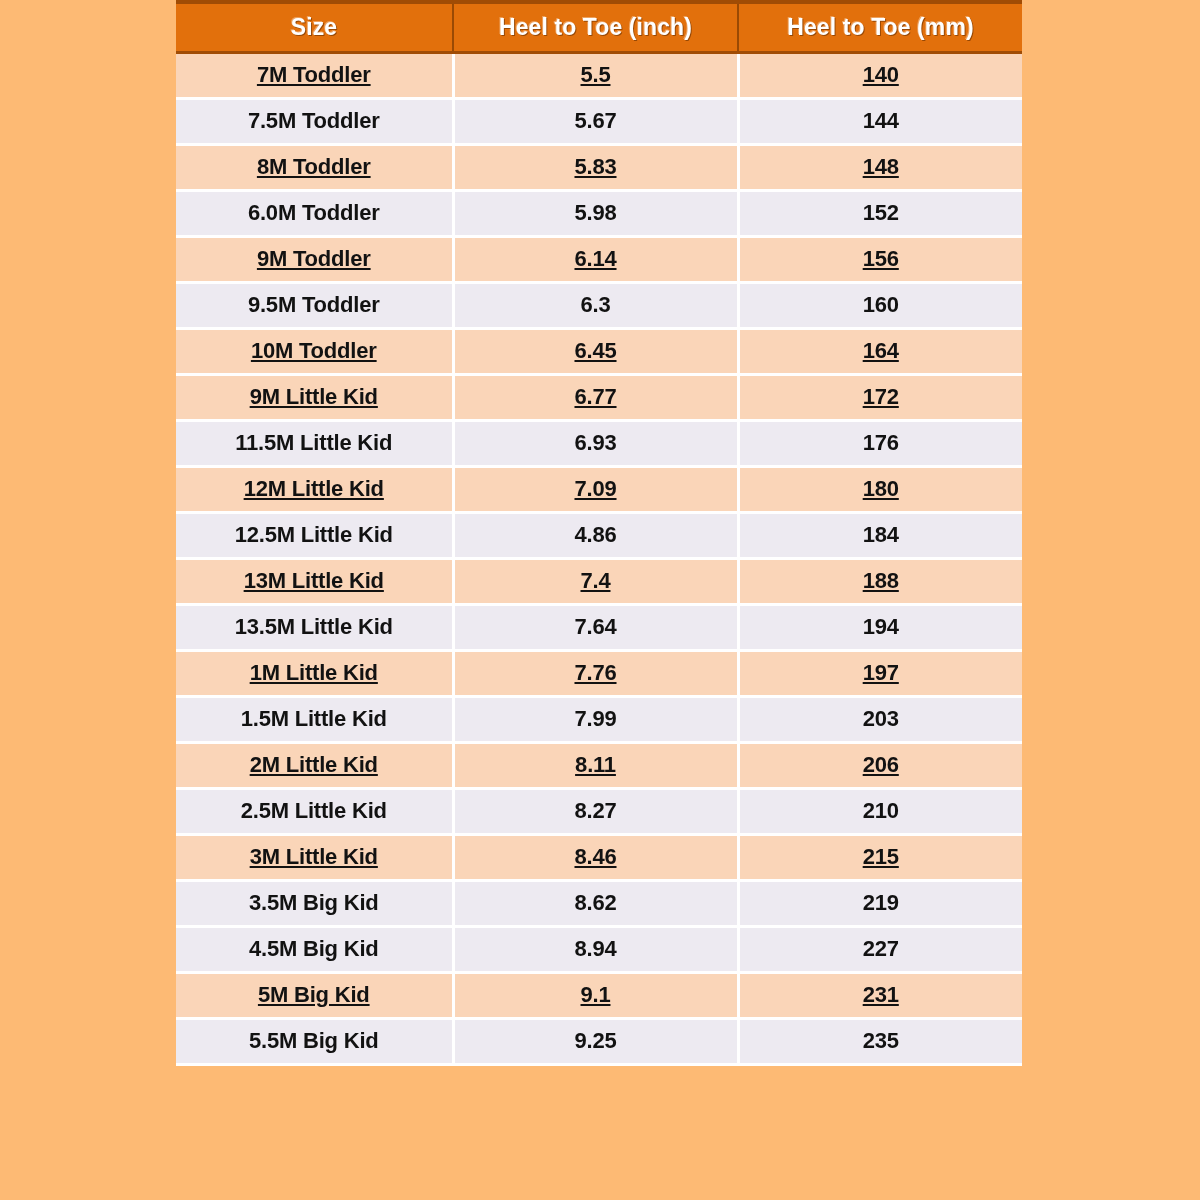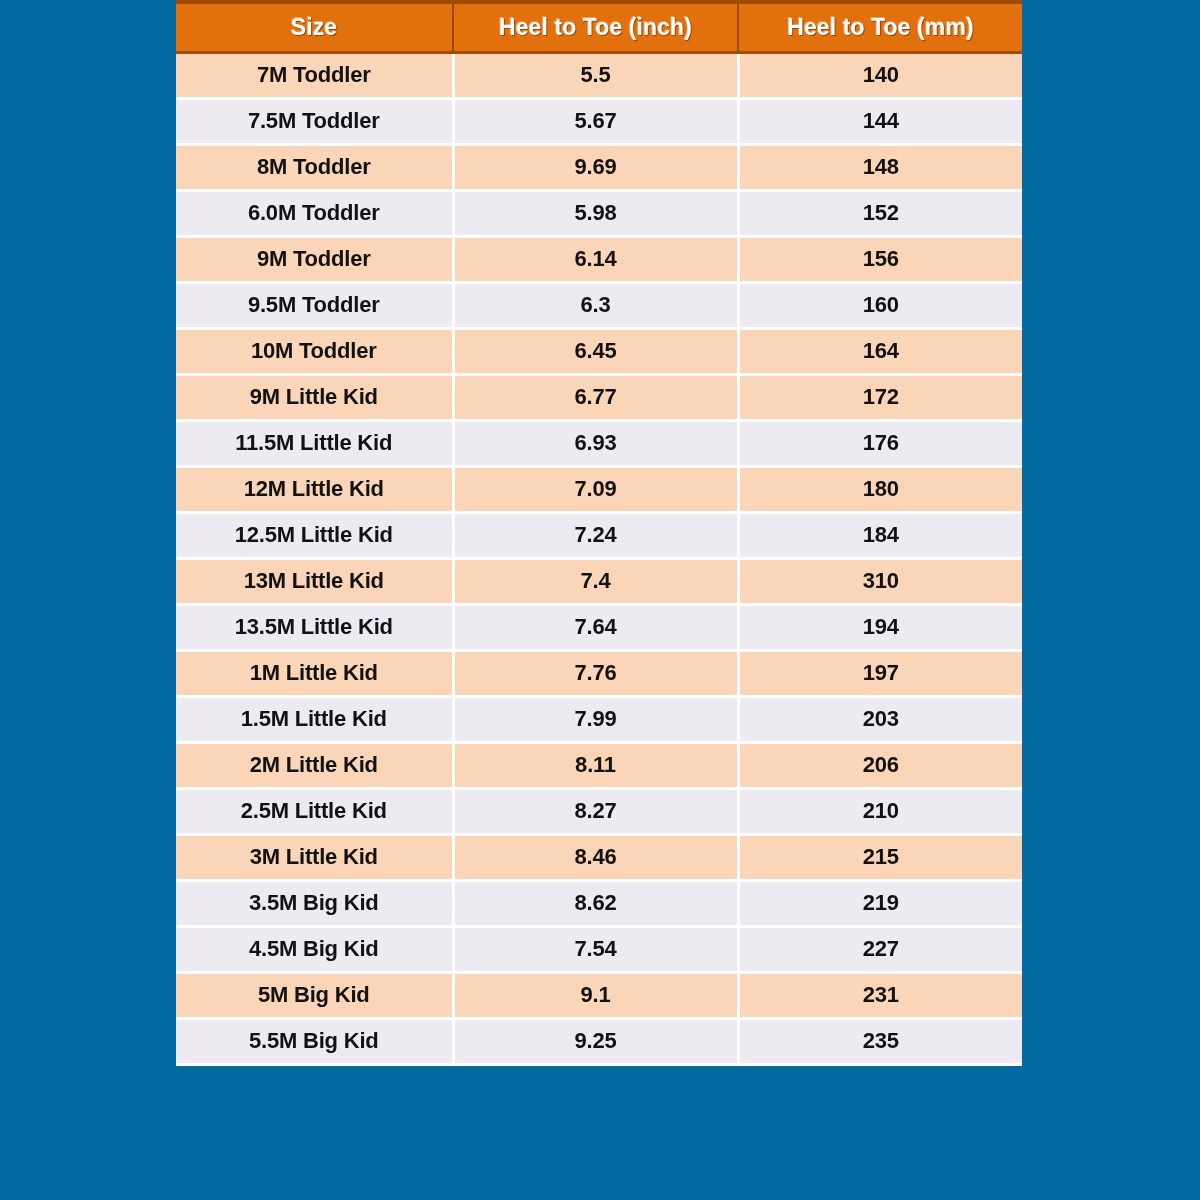--- a/index.html
+++ b/index.html
@@ -11,21 +11,21 @@
     width: 1200px;
     height: 1200px;
     font-family: "Liberation Sans", sans-serif;
     overflow: hidden;
   }
 
   .page {
     width: 1200px;
     height: 1200px;
     position: relative;
-    background: #0369a1;
+    background: #fdba74;
   }
 
   .size-chart {
     position: absolute;
     left: 176px;
     top: 0px;
     width: 846px;
     border-collapse: collapse;
     table-layout: fixed;
   }
@@ -71,21 +71,21 @@
     color: #121212;
     border-right: 3px solid #ffffff;
     border-bottom: 3px solid #ffffff;
     padding: 0 4px;
     white-space: nowrap;
     letter-spacing: -0.2px;
   }
   .size-chart tbody td:last-child {
     border-right: none;
   }
-  .size-chart tbody tr.band-a td { background: #fad5b8; }
+  .size-chart tbody tr.band-a td { background: #fad5b8; text-decoration: underline; }
   .size-chart tbody tr.band-b td { background: #edeaf1; }
 </style>
 </head>
 <body>
 
 <div class="page">
 
   <table class="size-chart">
     <colgroup>
       <col class="c-size">
@@ -108,21 +108,21 @@
           <td>5.5</td>
           <td>140</td>
         </tr>
         <tr class="band-b">
           <td>7.5M Toddler</td>
           <td>5.67</td>
           <td>144</td>
         </tr>
         <tr class="band-a">
           <td>8M Toddler</td>
-          <td>9.69</td>
+          <td>5.83</td>
           <td>148</td>
         </tr>
         <tr class="band-b">
           <td>6.0M Toddler</td>
           <td>5.98</td>
           <td>152</td>
         </tr>
         <tr class="band-a">
           <td>9M Toddler</td>
           <td>6.14</td>
@@ -148,27 +148,27 @@
           <td>6.93</td>
           <td>176</td>
         </tr>
         <tr class="band-a">
           <td>12M Little Kid</td>
           <td>7.09</td>
           <td>180</td>
         </tr>
         <tr class="band-b">
           <td>12.5M Little Kid</td>
-          <td>7.24</td>
+          <td>4.86</td>
           <td>184</td>
         </tr>
         <tr class="band-a">
           <td>13M Little Kid</td>
           <td>7.4</td>
-          <td>310</td>
+          <td>188</td>
         </tr>
         <tr class="band-b">
           <td>13.5M Little Kid</td>
           <td>7.64</td>
           <td>194</td>
         </tr>
         <tr class="band-a">
           <td>1M Little Kid</td>
           <td>7.76</td>
           <td>197</td>
@@ -193,21 +193,21 @@
           <td>8.46</td>
           <td>215</td>
         </tr>
         <tr class="band-b">
           <td>3.5M Big Kid</td>
           <td>8.62</td>
           <td>219</td>
         </tr>
         <tr class="band-b">
           <td>4.5M Big Kid</td>
-          <td>7.54</td>
+          <td>8.94</td>
           <td>227</td>
         </tr>
         <tr class="band-a">
           <td>5M Big Kid</td>
           <td>9.1</td>
           <td>231</td>
         </tr>
         <tr class="band-b">
           <td>5.5M Big Kid</td>
           <td>9.25</td>

